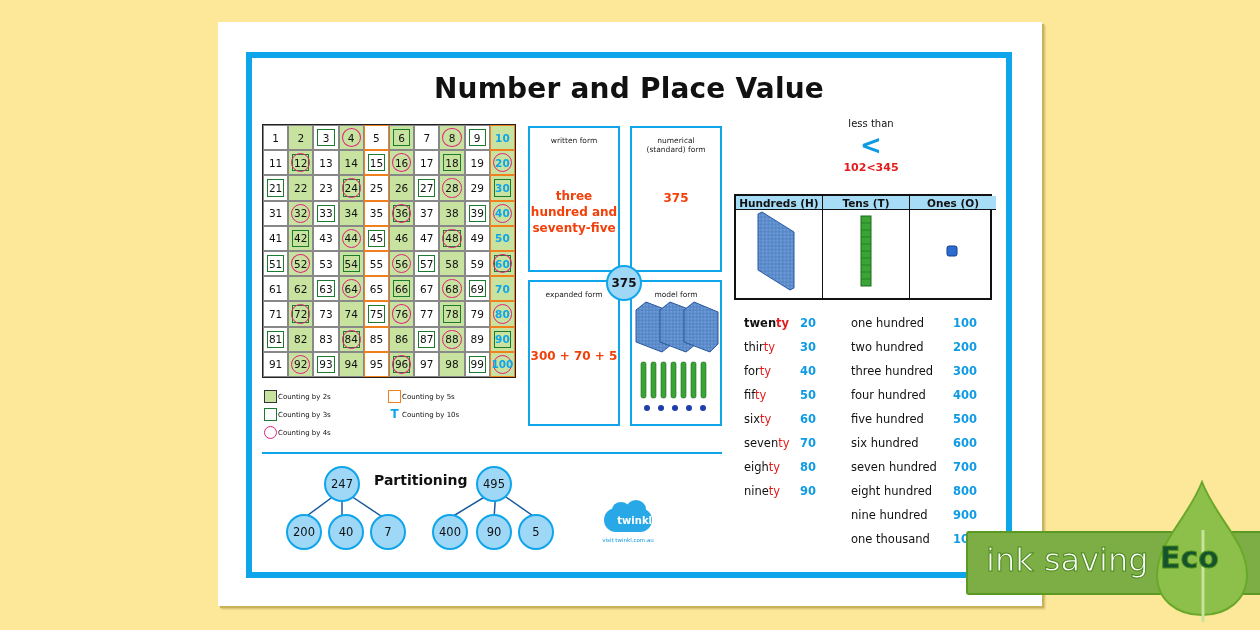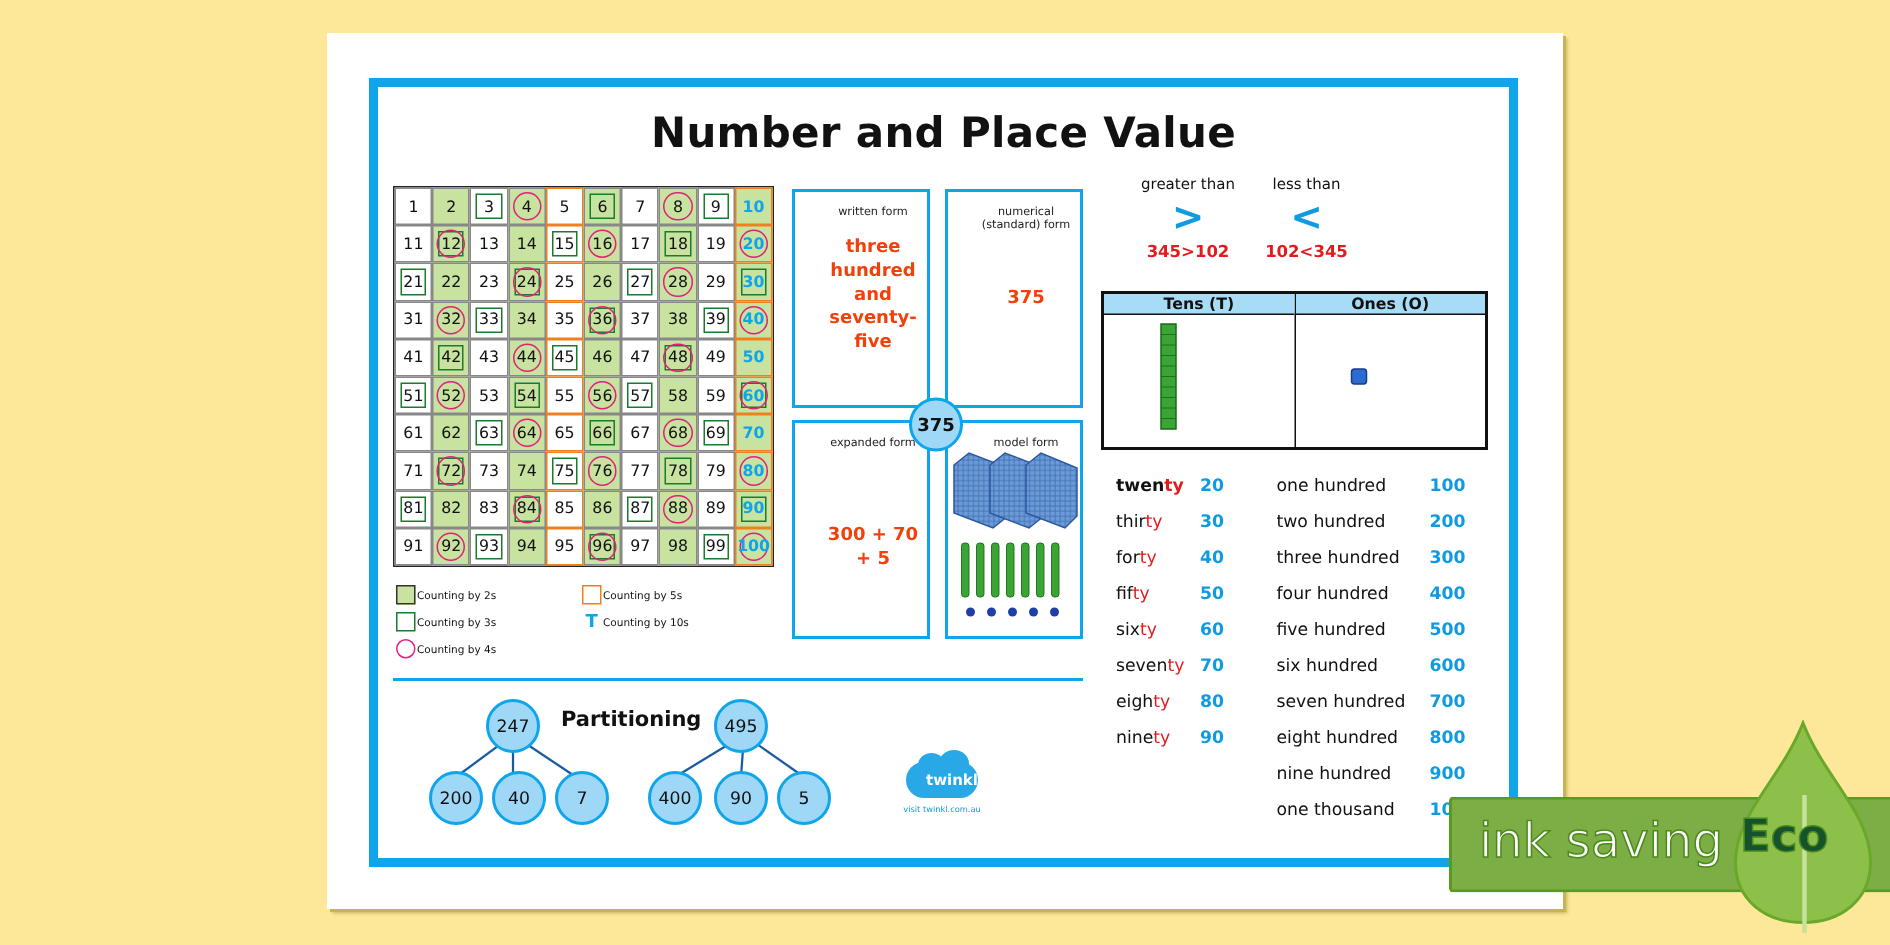--- a/index.html
+++ b/index.html
@@ -30,21 +30,21 @@
 
   .divider { position: absolute; left: 10px; top: 394px; width: 460px; height: 2px; background: #0fa5ea; }
 
   
   .part-title { position: absolute; left: 122px; top: 414px; font-size: 14px; font-weight: bold; color: #111; }
   .bubble { position: absolute; width: 36px; height: 36px; border-radius: 50%; background: #9fd8f7; border: 2px solid #0fa5ea;
             display:flex; align-items:center; justify-content:center; font-size: 11.5px; color: #111; }
   svg.lines { position: absolute; left: 0; top: 0; width: 766px; height: 526px; pointer-events: none; }
 
   
-  .card { position: absolute; border: 2px solid #0fa5ea; background: #fff; text-align: center; padding-left: 16px; }
+  .card { position: absolute; border: 2px solid #0fa5ea; background: #fff; text-align: center; }
   .card .lbl { font-size: 7.5px; color: #222; margin-top: 8px; line-height: 1.25; }
   .card .val { color: #f2400a; font-weight: bold; font-size: 12px; line-height: 1.3; }
   .center-badge { position: absolute; left: 354px; top: 207px; width: 36px; height: 36px; border-radius:50%; background:#9fd8f7;
                   border: 2px solid #0fa5ea; display:flex; align-items:center; justify-content:center; font-size:12px; font-weight:bold; color:#111; z-index:3; }
 
   
   .cmp { position: absolute; text-align: center; }
   .cmp .h { font-size: 10px; color: #111; }
   .cmp .sym { font-size: 26px; color: #0f9be2; font-weight: bold; line-height: 32px; }
   .cmp .ex { font-size: 11px; color: #e21c1c; font-weight: bold; }
@@ -492,21 +492,21 @@
 
     <div class="twinkl">
       <div class="cloud">
           <span>twinkl</span>
         </div>
       <div class="visit">visit twinkl.com.au</div>
     </div>
 
     <div class="card" style="left:276px;top:68px;width:92px;height:146px">
       <div class="lbl">written form</div>
-      <div class="val" style="margin-top:12px">
+      <div class="val" style="margin-top:44px">
         <div>three</div>
         <div>hundred and</div>
         <div>seventy-five</div>
       </div>
     </div>
     <div class="card" style="left:378px;top:68px;width:92px;height:146px">
       <div class="lbl">
         <div>numerical</div>
         <div>(standard) form</div>
       </div>
@@ -540,32 +540,40 @@
           <circle cx="15" cy="108" r="3"></circle>
             <circle cx="29" cy="108" r="3"></circle>
             <circle cx="43" cy="108" r="3"></circle>
             <circle cx="57" cy="108" r="3"></circle>
             <circle cx="71" cy="108" r="3"></circle>
         </g>
       </svg>
     </div>
     <div class="center-badge">375</div>
 
-    <div class="cmp" style="left:500px;top:60px;width:80px">
-      <div class="h">greater than</div>
-      <div class="sym">&gt;</div>
-      <div class="ex">345&gt;102</div>
-    </div>
     <div class="cmp" style="left:584px;top:60px;width:70px">
       <div class="h">less than</div>
       <div class="sym">&lt;</div>
       <div class="ex">102&lt;345</div>
     </div>
 
     <div class="pv">
+      <div class="col">
+        <div class="hd">Hundreds (H)</div>
+        <div class="body">
+          <svg width="86" height="84">
+            <defs>
+                <pattern id="gp2" width="3.6" height="3.6" patternUnits="userSpaceOnUse">
+                  <rect width="3.6" height="3.6" fill="#6b9ad6" stroke="#3d6db3" stroke-width="0.5"></rect>
+                </pattern>
+              </defs>
+            <polygon points="22,4 26,2 58,22 58,78 54,80 22,60" fill="url(#gp2)" stroke="#2a57a0"></polygon>
+          </svg>
+        </div>
+      </div>
       <div class="col">
         <div class="hd">Tens (T)</div>
         <div class="body">
           <svg width="86" height="84">
             <rect x="38" y="6" width="10" height="70" fill="#3aa535" stroke="#1b6a1b"></rect>
             <g stroke="#1b6a1b" stroke-width="0.6">
                 <line x1="38" y1="13" x2="48" y2="13"></line>
                 <line x1="38" y1="20" x2="48" y2="20"></line>
                 <line x1="38" y1="27" x2="48" y2="27"></line>
                 <line x1="38" y1="34" x2="48" y2="34"></line>

